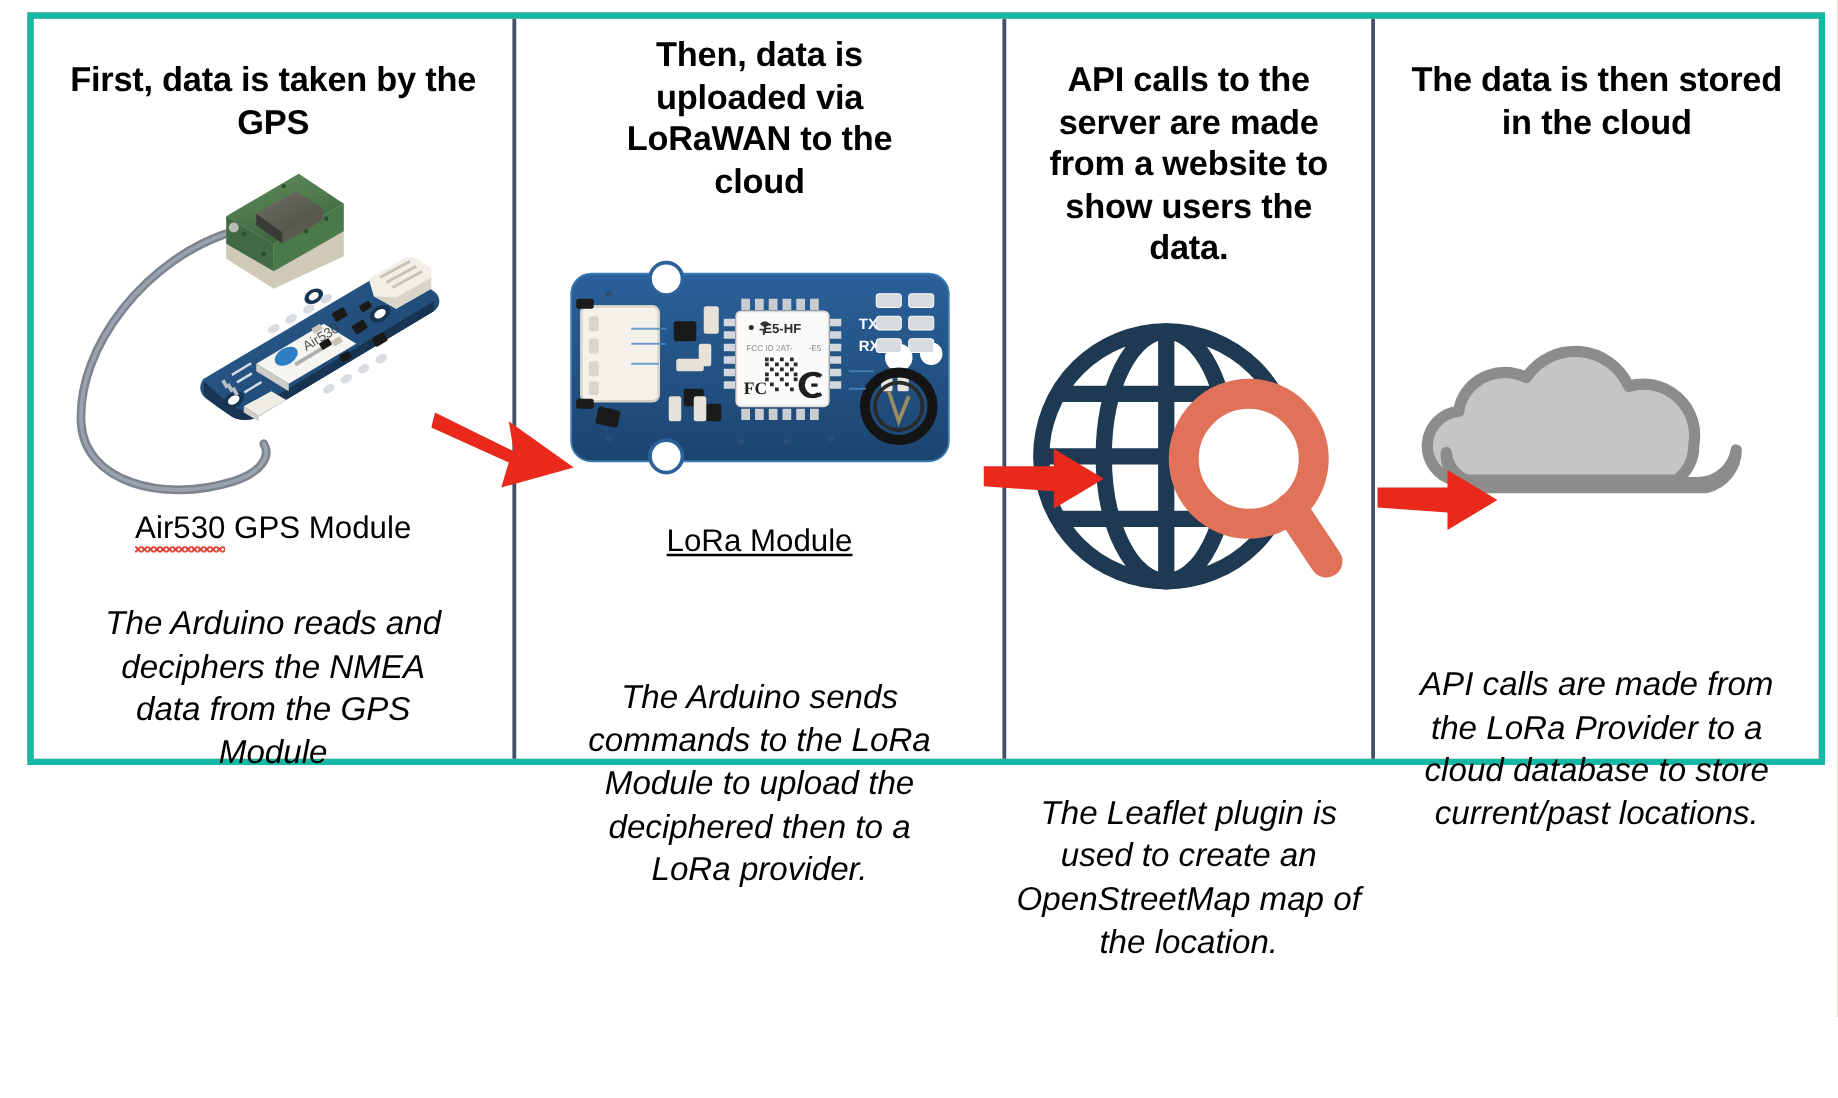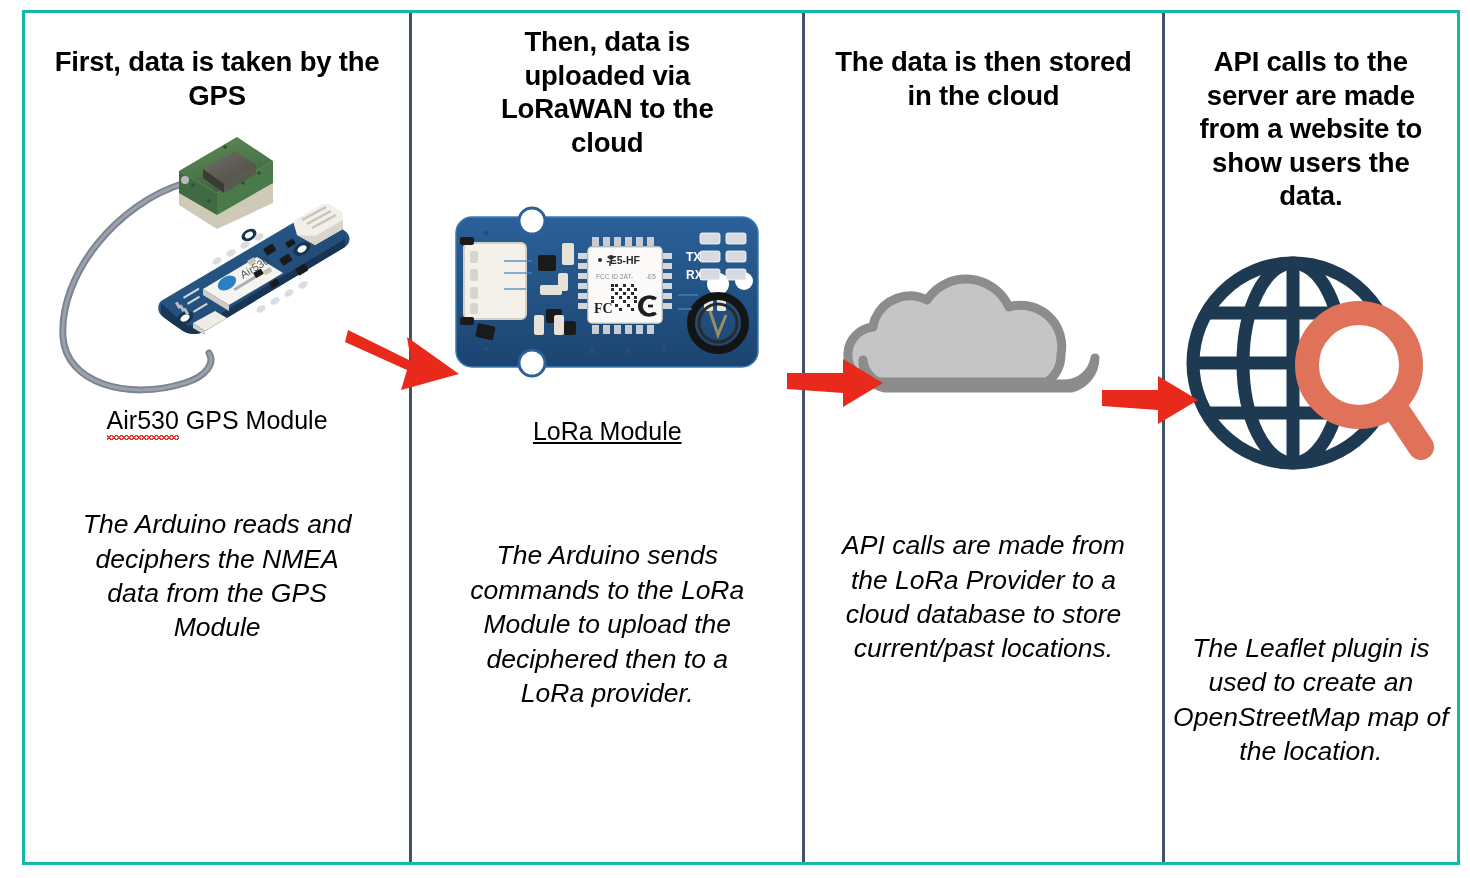--- a/index.html
+++ b/index.html
@@ -20,22 +20,22 @@
     height: 878px;
     background: #ffffff;
   }
 
   
   .table-frame {
     position: absolute;
     left: 22px;
     top: 10px;
     width: 1438px;
-    height: 855px;
-    border: 3px solid #14b8a6;
+    height: 602px;
+    border: 5px solid #14b8a6;
     box-sizing: border-box;
     background: #4d7c0f;
     display: flex;
     flex-direction: row;
   }
 
   .column {
     position: relative;
     box-sizing: border-box;
     height: 100%;
@@ -268,21 +268,21 @@
                 </g>
               </g>
             </svg>
           </div>
         </div>
 
         <div class="device-label" style="margin-top: 6px;">
           <span class="spell-err">Air530</span><span> GPS Module</span>
         </div>
 
-        <div class="caption" style="margin-top: 72px;">The Arduino reads and deciphers the NMEA data from the GPS Module</div>
+        <div class="caption" style="margin-top: 44px;">The Arduino reads and deciphers the NMEA data from the GPS Module</div>
       </div>
     </div>
 
     <div class="column col-2">
       <div class="col-inner">
         <div class="heading">Then, data is uploaded via LoRaWAN to the cloud</div>
 
         <div class="art-zone" style="margin-top: 40px; height: 192px;">
           <div class="lora-art">
             <svg viewBox="0 0 330 192" width="330" height="192">
@@ -443,20 +443,48 @@
             </svg>
           </div>
         </div>
 
         <div class="device-label" style="margin-top: 26px; text-decoration: underline;">LoRa Module</div>
 
         <div class="caption" style="margin-top: 92px;">The Arduino sends commands to the LoRa Module to upload the deciphered then to a LoRa provider.</div>
       </div>
     </div>
 
+    <div class="column col-4">
+      <div class="col-inner">
+        <div class="heading">API calls to the server are made from a website to show users the data.</div>
+
+        <div class="art-zone" style="margin-top: 22px; height: 250px;">
+          <div class="globe-wrap">
+            <svg viewBox="0 0 260 250" width="260" height="250">
+              <g stroke="#1d3a52" fill="none" stroke-width="13">
+                <circle cx="112" cy="128" r="100"></circle>
+                <ellipse cx="112" cy="128" rx="50" ry="100"></ellipse>
+                <line x1="112" y1="28" x2="112" y2="228"></line>
+                <path d="M24 78 H200"></path>
+                <path d="M12 128 H212"></path>
+                <path d="M24 178 H200"></path>
+              </g>
+              <g>
+                <circle cx="178" cy="130" r="52" fill="#ffffff"></circle>
+                <circle cx="178" cy="130" r="52" fill="none" stroke="#e0725a" stroke-width="24"></circle>
+                <path d="M212 170 L240 212" stroke="#e0725a" stroke-width="26" stroke-linecap="round"></path>
+              </g>
+            </svg>
+          </div>
+        </div>
+
+        <div class="caption" style="margin-top: 146px;">The Leaflet plugin is used to create an OpenStreetMap map of the location.</div>
+      </div>
+    </div>
+
     <div class="column col-3">
       <div class="col-inner">
         <div class="heading">The data is then stored in the cloud</div>
 
         <div class="art-zone" style="margin-top: 118px; height: 190px;">
           <div class="cloud-wrap">
             <svg viewBox="0 0 300 190" width="300" height="190">
               <path d="M36 152
                        a28 28 0 0 1 4 -55
                        a33 33 0 0 1 2 -8
@@ -467,48 +495,20 @@
                        L52 152 Z" fill="#c5c5c5" stroke="#8c8c8c" stroke-width="9" stroke-linejoin="round"></path>
               <path d="M30 130 a27 27 0 0 0 22 28 l186 0 a31 31 0 0 0 24 -30 a31 31 0 0 1 -30 26 l-180 0 a27 27 0 0 1 -22 -24 z" fill="#c5c5c5" stroke="#8c8c8c" stroke-width="9" stroke-linejoin="round"></path>
             </svg>
           </div>
         </div>
 
         <div class="caption" style="margin-top: 108px;">API calls are made from the LoRa Provider to a cloud database to store current/past locations.</div>
       </div>
     </div>
 
-    <div class="column col-4">
-      <div class="col-inner">
-        <div class="heading">API calls to the server are made from a website to show users the data.</div>
-
-        <div class="art-zone" style="margin-top: 22px; height: 250px;">
-          <div class="globe-wrap">
-            <svg viewBox="0 0 260 250" width="260" height="250">
-              <g stroke="#1d3a52" fill="none" stroke-width="13">
-                <circle cx="112" cy="128" r="100"></circle>
-                <ellipse cx="112" cy="128" rx="50" ry="100"></ellipse>
-                <line x1="112" y1="28" x2="112" y2="228"></line>
-                <path d="M24 78 H200"></path>
-                <path d="M12 128 H212"></path>
-                <path d="M24 178 H200"></path>
-              </g>
-              <g>
-                <circle cx="178" cy="130" r="52" fill="#ffffff"></circle>
-                <circle cx="178" cy="130" r="52" fill="none" stroke="#e0725a" stroke-width="24"></circle>
-                <path d="M212 170 L240 212" stroke="#e0725a" stroke-width="26" stroke-linecap="round"></path>
-              </g>
-            </svg>
-          </div>
-        </div>
-
-        <div class="caption" style="margin-top: 146px;">The Leaflet plugin is used to create an OpenStreetMap map of the location.</div>
-      </div>
-    </div>
-
   </div>
 
   <div class="arrow" id="arrow-1">
     <svg viewBox="0 0 120 80" width="120" height="80">
       <path d="M3 8 L66 39 L62 15 L114 52 L56 68 L62 48 L0 20 Z" fill="#e8291b"></path>
     </svg>
   </div>
 
   <div class="arrow" id="arrow-2">
     <svg viewBox="0 0 100 60" width="100" height="60">

